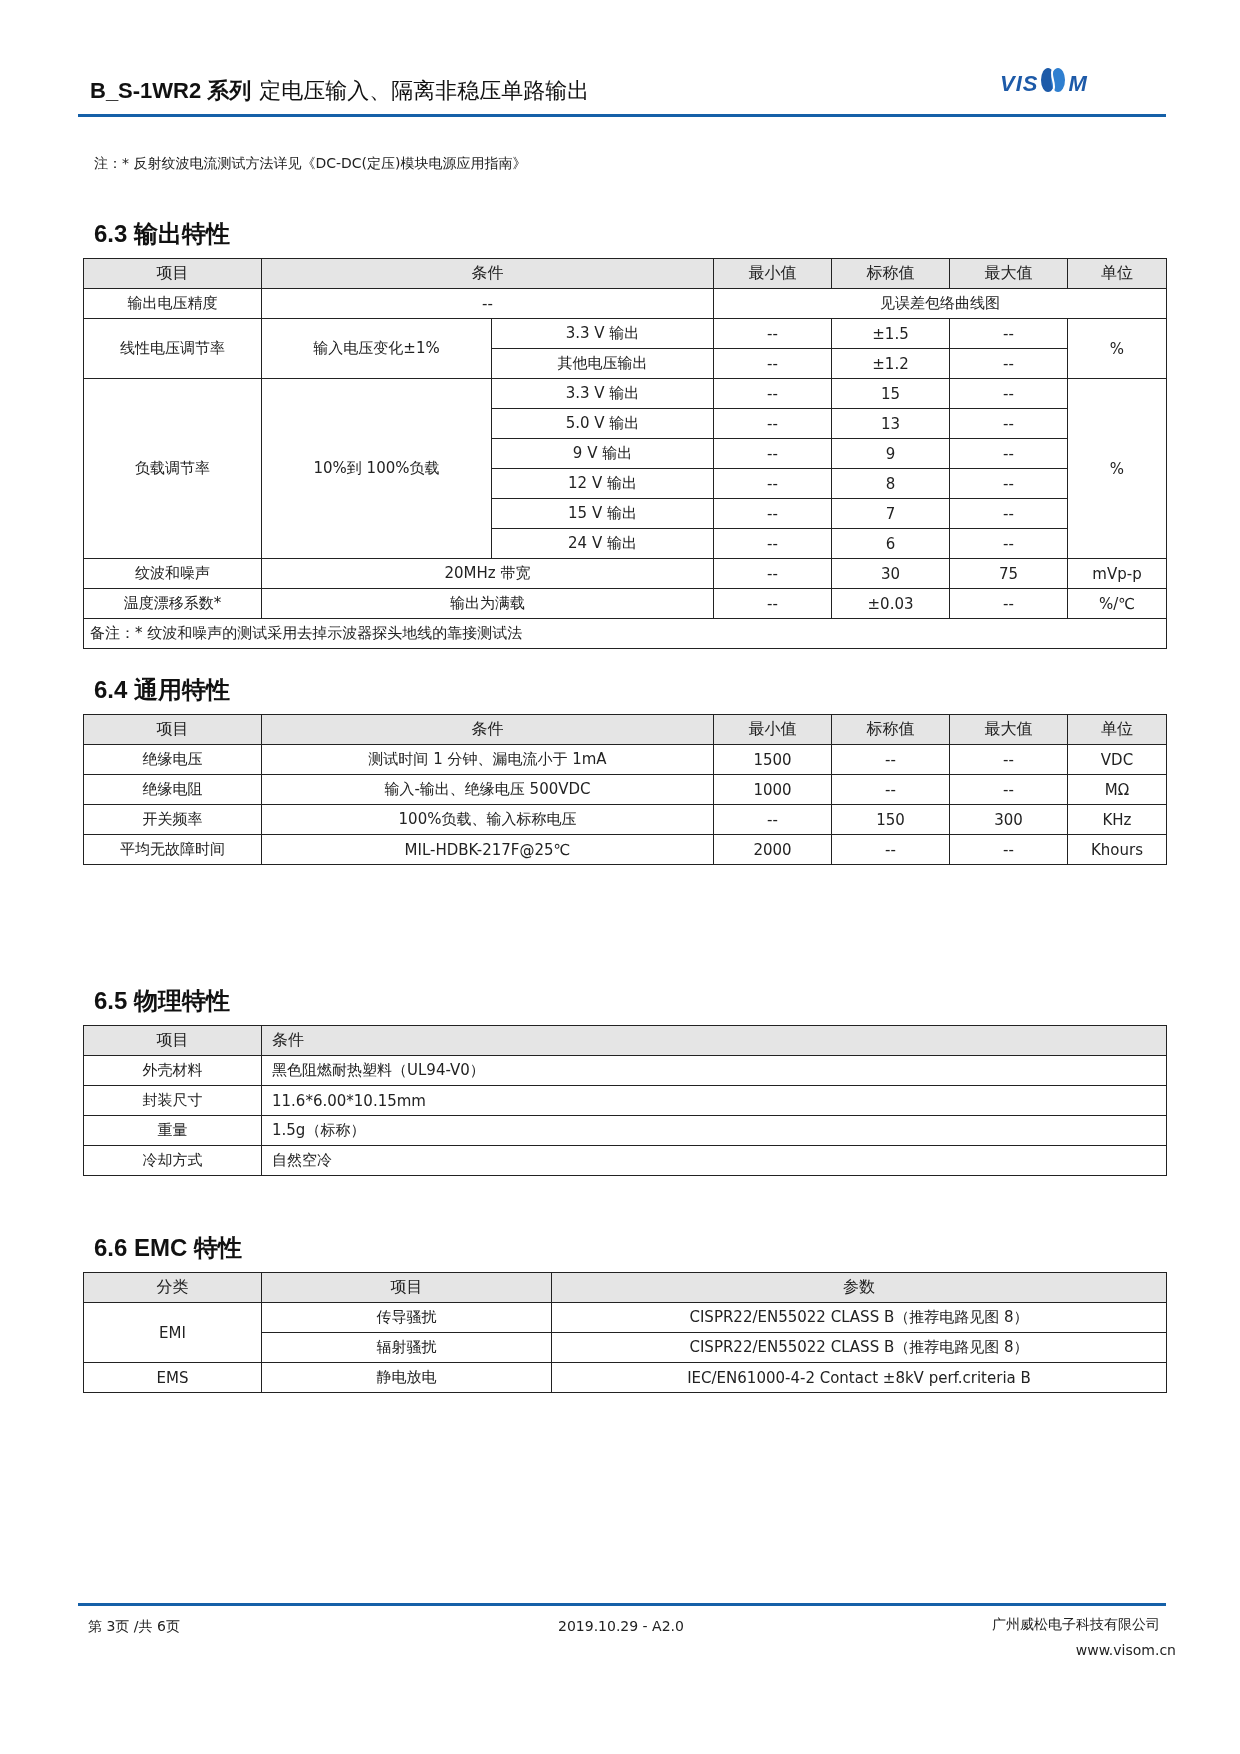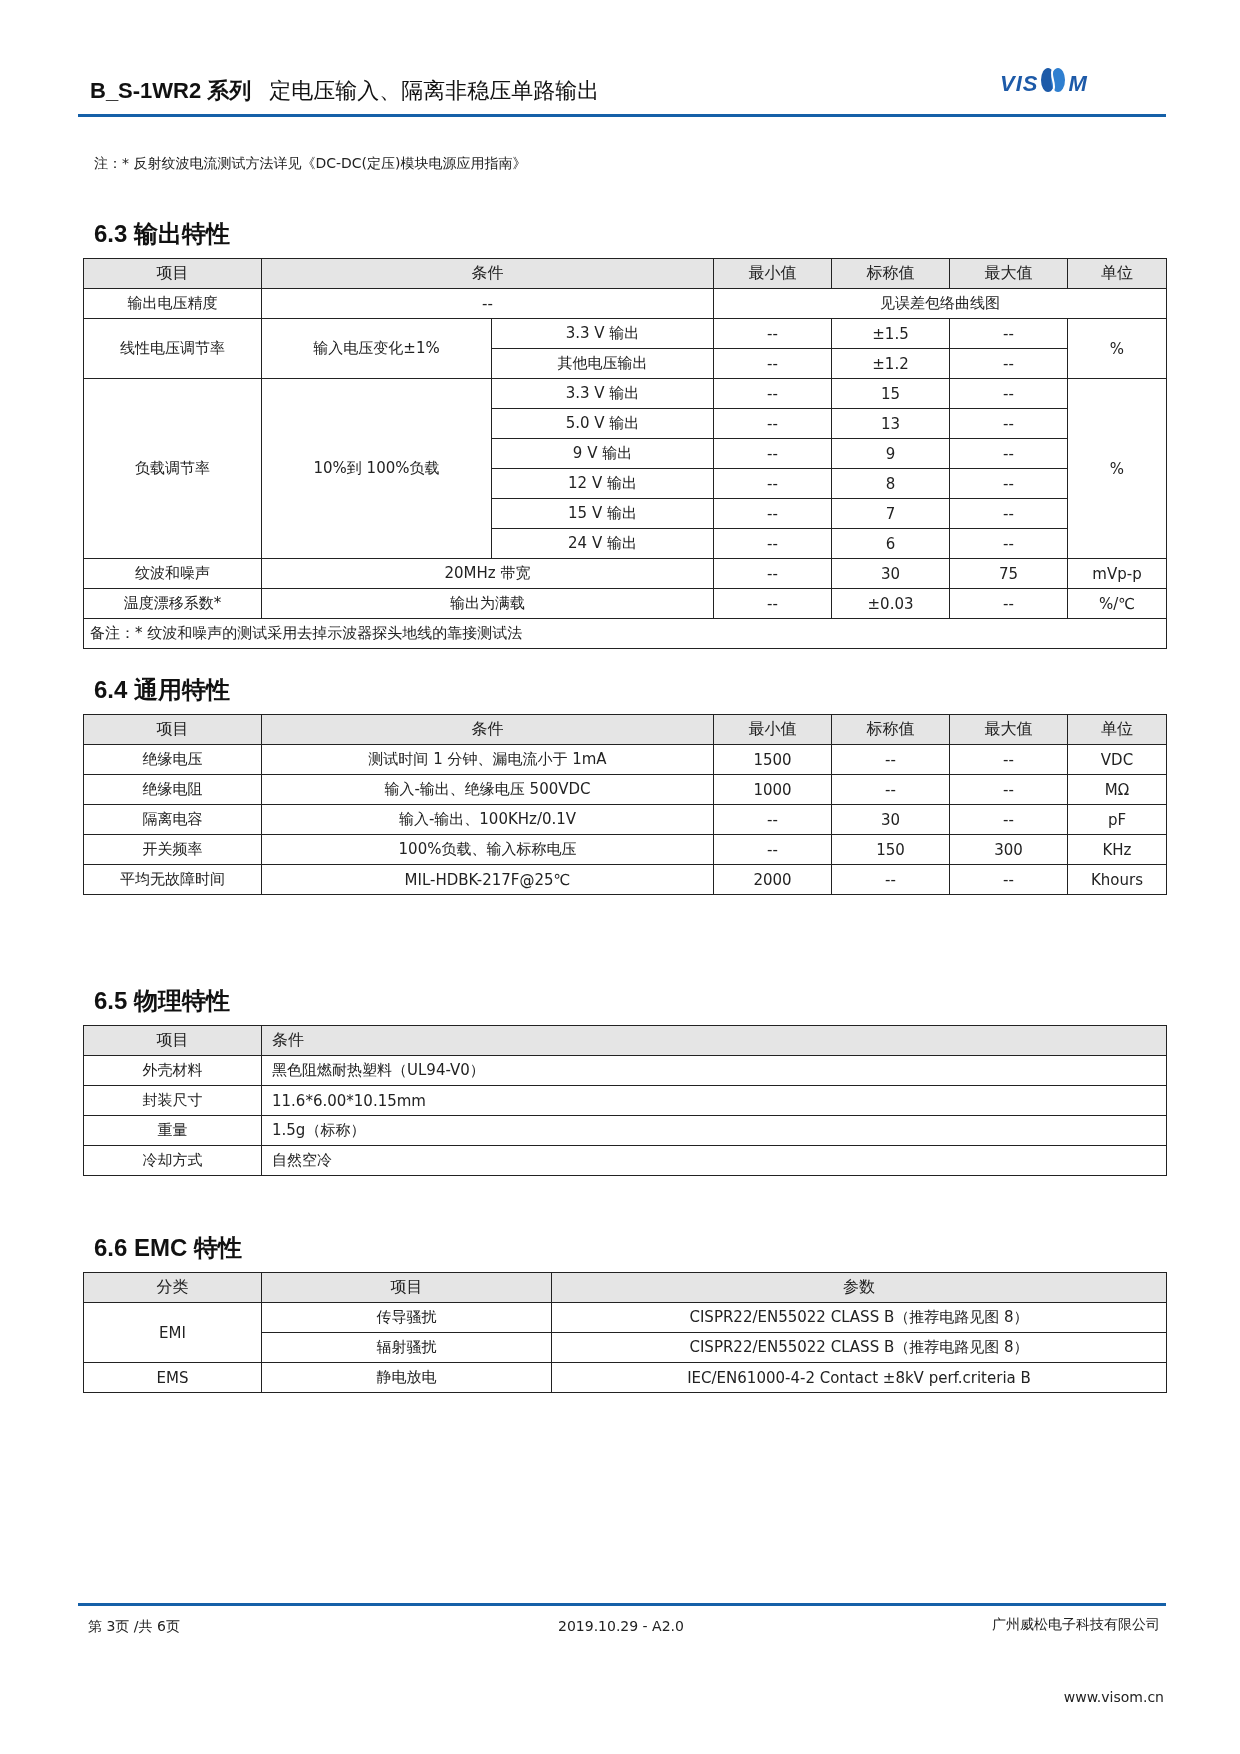--- a/index.html
+++ b/index.html
@@ -6,21 +6,21 @@
   body {
     width: 1240px; height: 1754px; background: #ffffff; position: relative;
     font-family: "DejaVu Sans", "Liberation Sans", sans-serif; color: #111;
     overflow: hidden;
   }
   .abs { position: absolute; }
   .header-title {
     left: 90px; top: 76px; font-size: 22px; font-weight: bold; color: #111;
     font-family: "Liberation Sans", "DejaVu Sans", sans-serif; white-space: nowrap;
   }
-  .header-title .sub { font-weight: normal; margin-left: 18px; }
+  .header-title .sub { font-weight: normal; margin-left: 8px; }
   .logo {
     left: 1000px; top: 66px; font-family: "Liberation Sans", sans-serif; font-weight: bold;
     font-size: 22px; color: #1d5aa8; letter-spacing: 1px; font-style: italic;
   }
   .logo .swirl { display: inline-block; width: 30px; height: 28px; vertical-align: -3px; }
   .rule { left: 78px; width: 1088px; height: 3px; background: #1560a8; }
   .note { left: 94px; top: 155px; font-size: 14px; color: #222; }
   .section { left: 94px; font-size: 24px; font-weight: bold; color: #111; font-family: "Liberation Sans", "DejaVu Sans", sans-serif; }
   table.spec {
     position: absolute; left: 83px; width: 1083px; border-collapse: collapse; font-size: 15px; color: #222;
@@ -181,28 +181,20 @@
       </tr>
   <tr>
         <td>绝缘电阻</td>
         <td>输入-输出、绝缘电压 500VDC</td>
         <td>1000</td>
         <td>--</td>
         <td>--</td>
         <td>MΩ</td>
       </tr>
   <tr>
-        <td>隔离电容</td>
-        <td>输入-输出、100KHz/0.1V</td>
-        <td>--</td>
-        <td>30</td>
-        <td>--</td>
-        <td>pF</td>
-      </tr>
-  <tr>
         <td>开关频率</td>
         <td>100%负载、输入标称电压</td>
         <td>--</td>
         <td>150</td>
         <td>300</td>
         <td>KHz</td>
       </tr>
   <tr>
         <td>平均无故障时间</td>
         <td>MIL-HDBK-217F@25℃</td>
@@ -271,13 +263,13 @@
     <td>静电放电</td>
     <td>IEC/EN61000-4-2 Contact ±8kV perf.criteria B</td>
   </tr>
 </tbody>
   </table>
 
 <div class="abs rule footer-rule"></div>
 <div class="abs footer" style="left:88px; top:1618px;">第 3页 /共 6页</div>
 <div class="abs footer" style="left:558px; top:1618px;">2019.10.29 - A2.0</div>
 <div class="abs footer" style="right:80px; top:1616px;">广州威松电子科技有限公司</div>
-<div class="abs footer" style="right:76px; top:1642px;margin-top:47px;">www.visom.cn</div>
+<div class="abs footer" style="right:64px; top:1642px;">www.visom.cn</div>
 
 </body></html>

